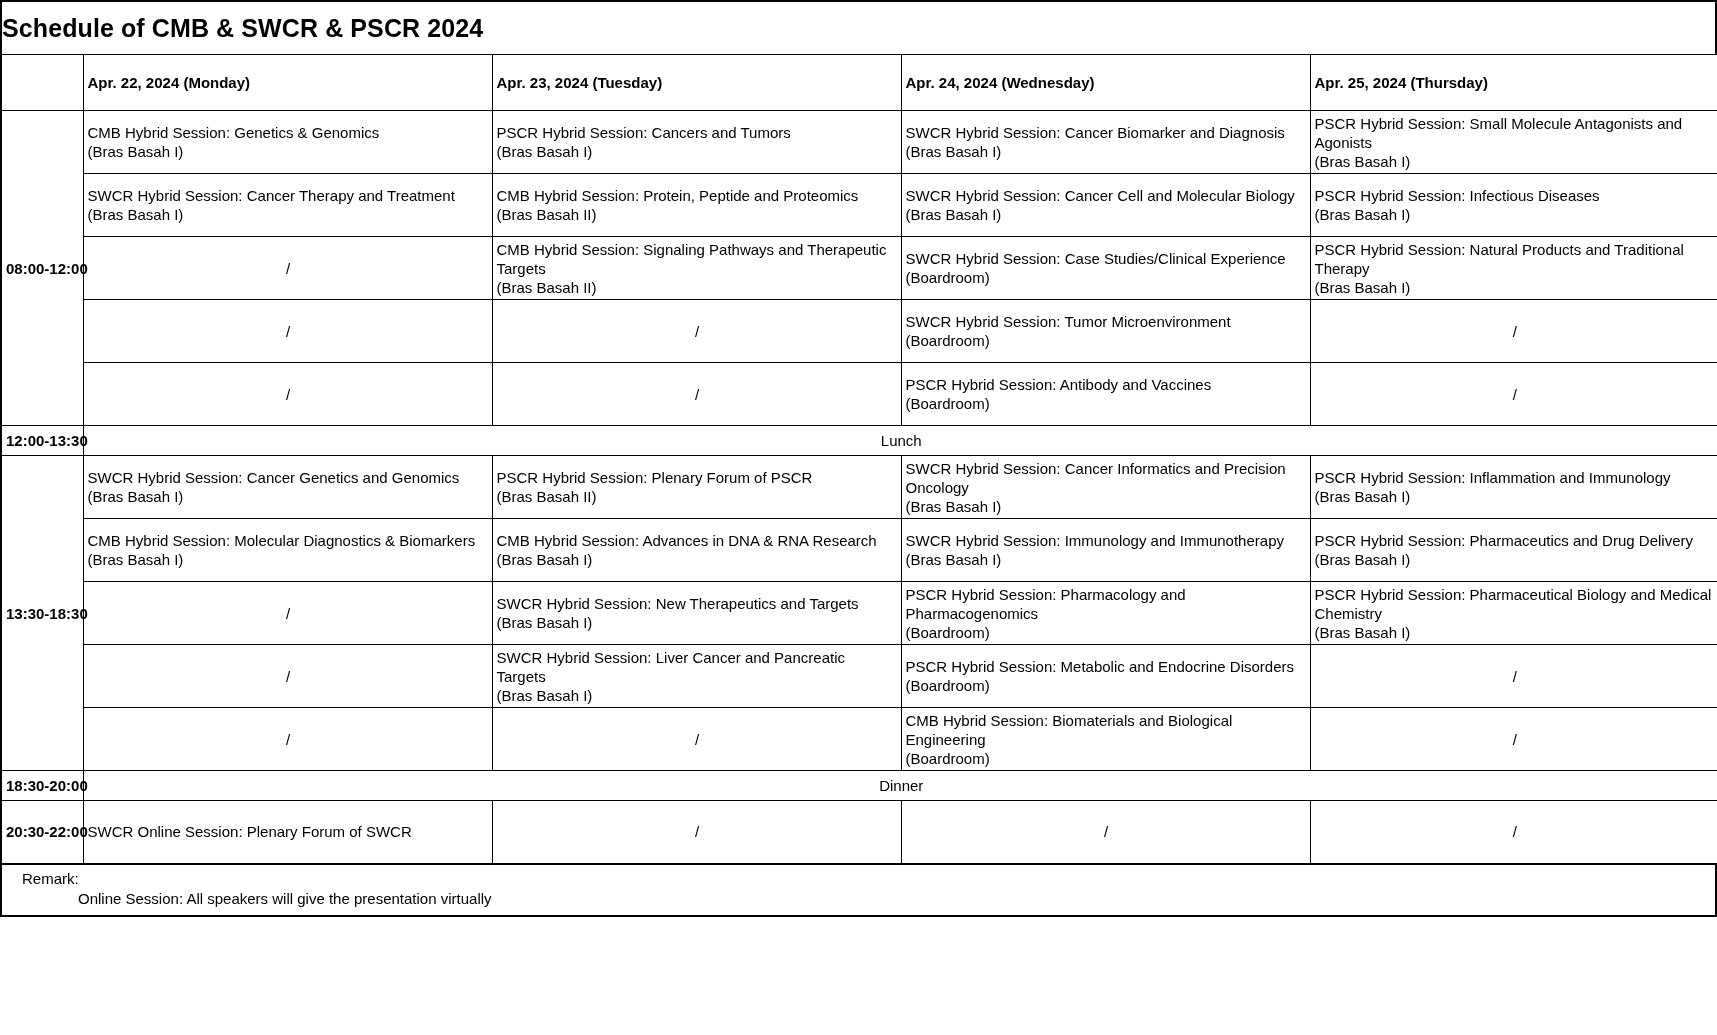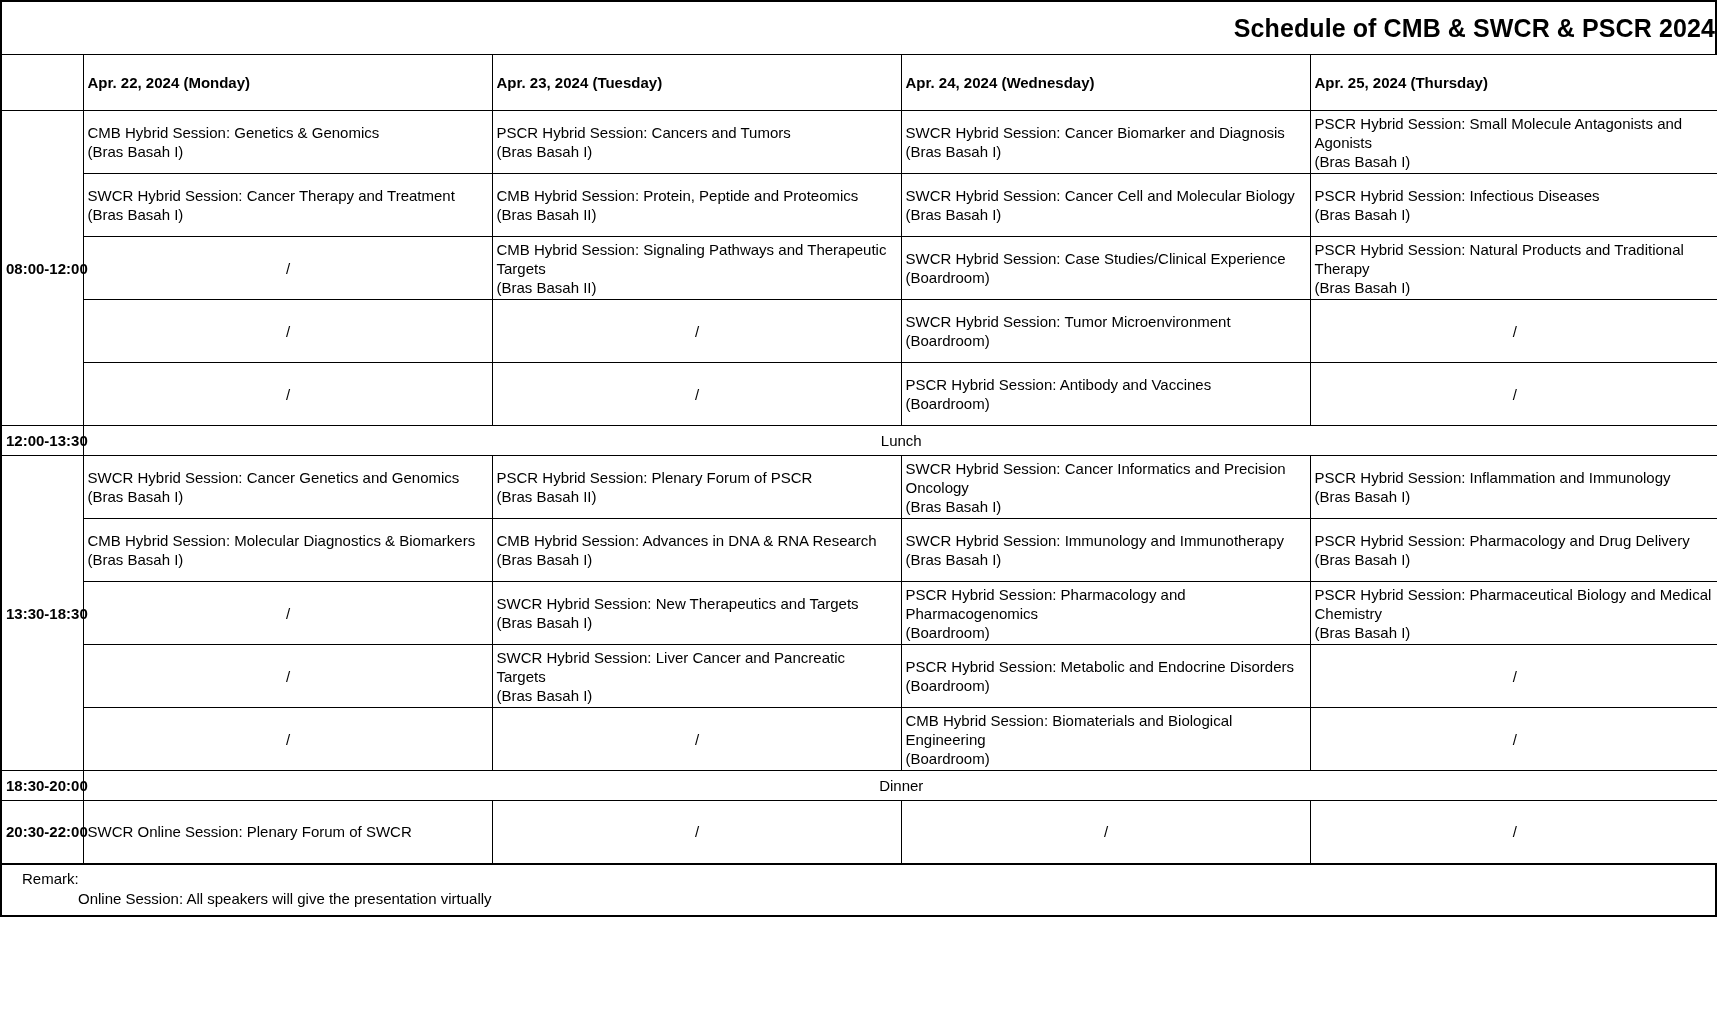--- a/index.html
+++ b/index.html
@@ -18,21 +18,21 @@
     width: 1717px;
     height: 1035px;
     box-sizing: border-box;
     position: relative;
   }
   
   .title-row {
     height: 54px;
     display: flex;
     align-items: center;
-    justify-content: flex-end;
+    justify-content: flex-start;
     border-left: 2px solid #000;
     border-right: 2px solid #000;
     border-top: 2px solid #000;
     box-sizing: border-box;
   }
   .title-text {
     font-size: 25px;
     font-weight: bold;
     letter-spacing: 0.1px;
   }
@@ -233,21 +233,21 @@
         </td>
         <td class="session">
           <span class="line2">CMB Hybrid Session: Advances in DNA &amp; RNA Research</span>
           <span class="line2">(Bras Basah I)</span>
         </td>
         <td class="session">
           <span class="line2">SWCR Hybrid Session: Immunology and Immunotherapy</span>
           <span class="line2">(Bras Basah I)</span>
         </td>
         <td class="session">
-          <span class="line2">PSCR Hybrid Session: Pharmacology and Drug Delivery</span>
+          <span class="line2">PSCR Hybrid Session: Pharmaceutics and Drug Delivery</span>
           <span class="line2">(Bras Basah I)</span>
         </td>
       </tr>
 
       <tr>
         <td class="slash">/</td>
         <td class="session">
           <span class="line2">SWCR Hybrid Session: New Therapeutics and Targets</span>
           <span class="line2">(Bras Basah I)</span>
         </td>

